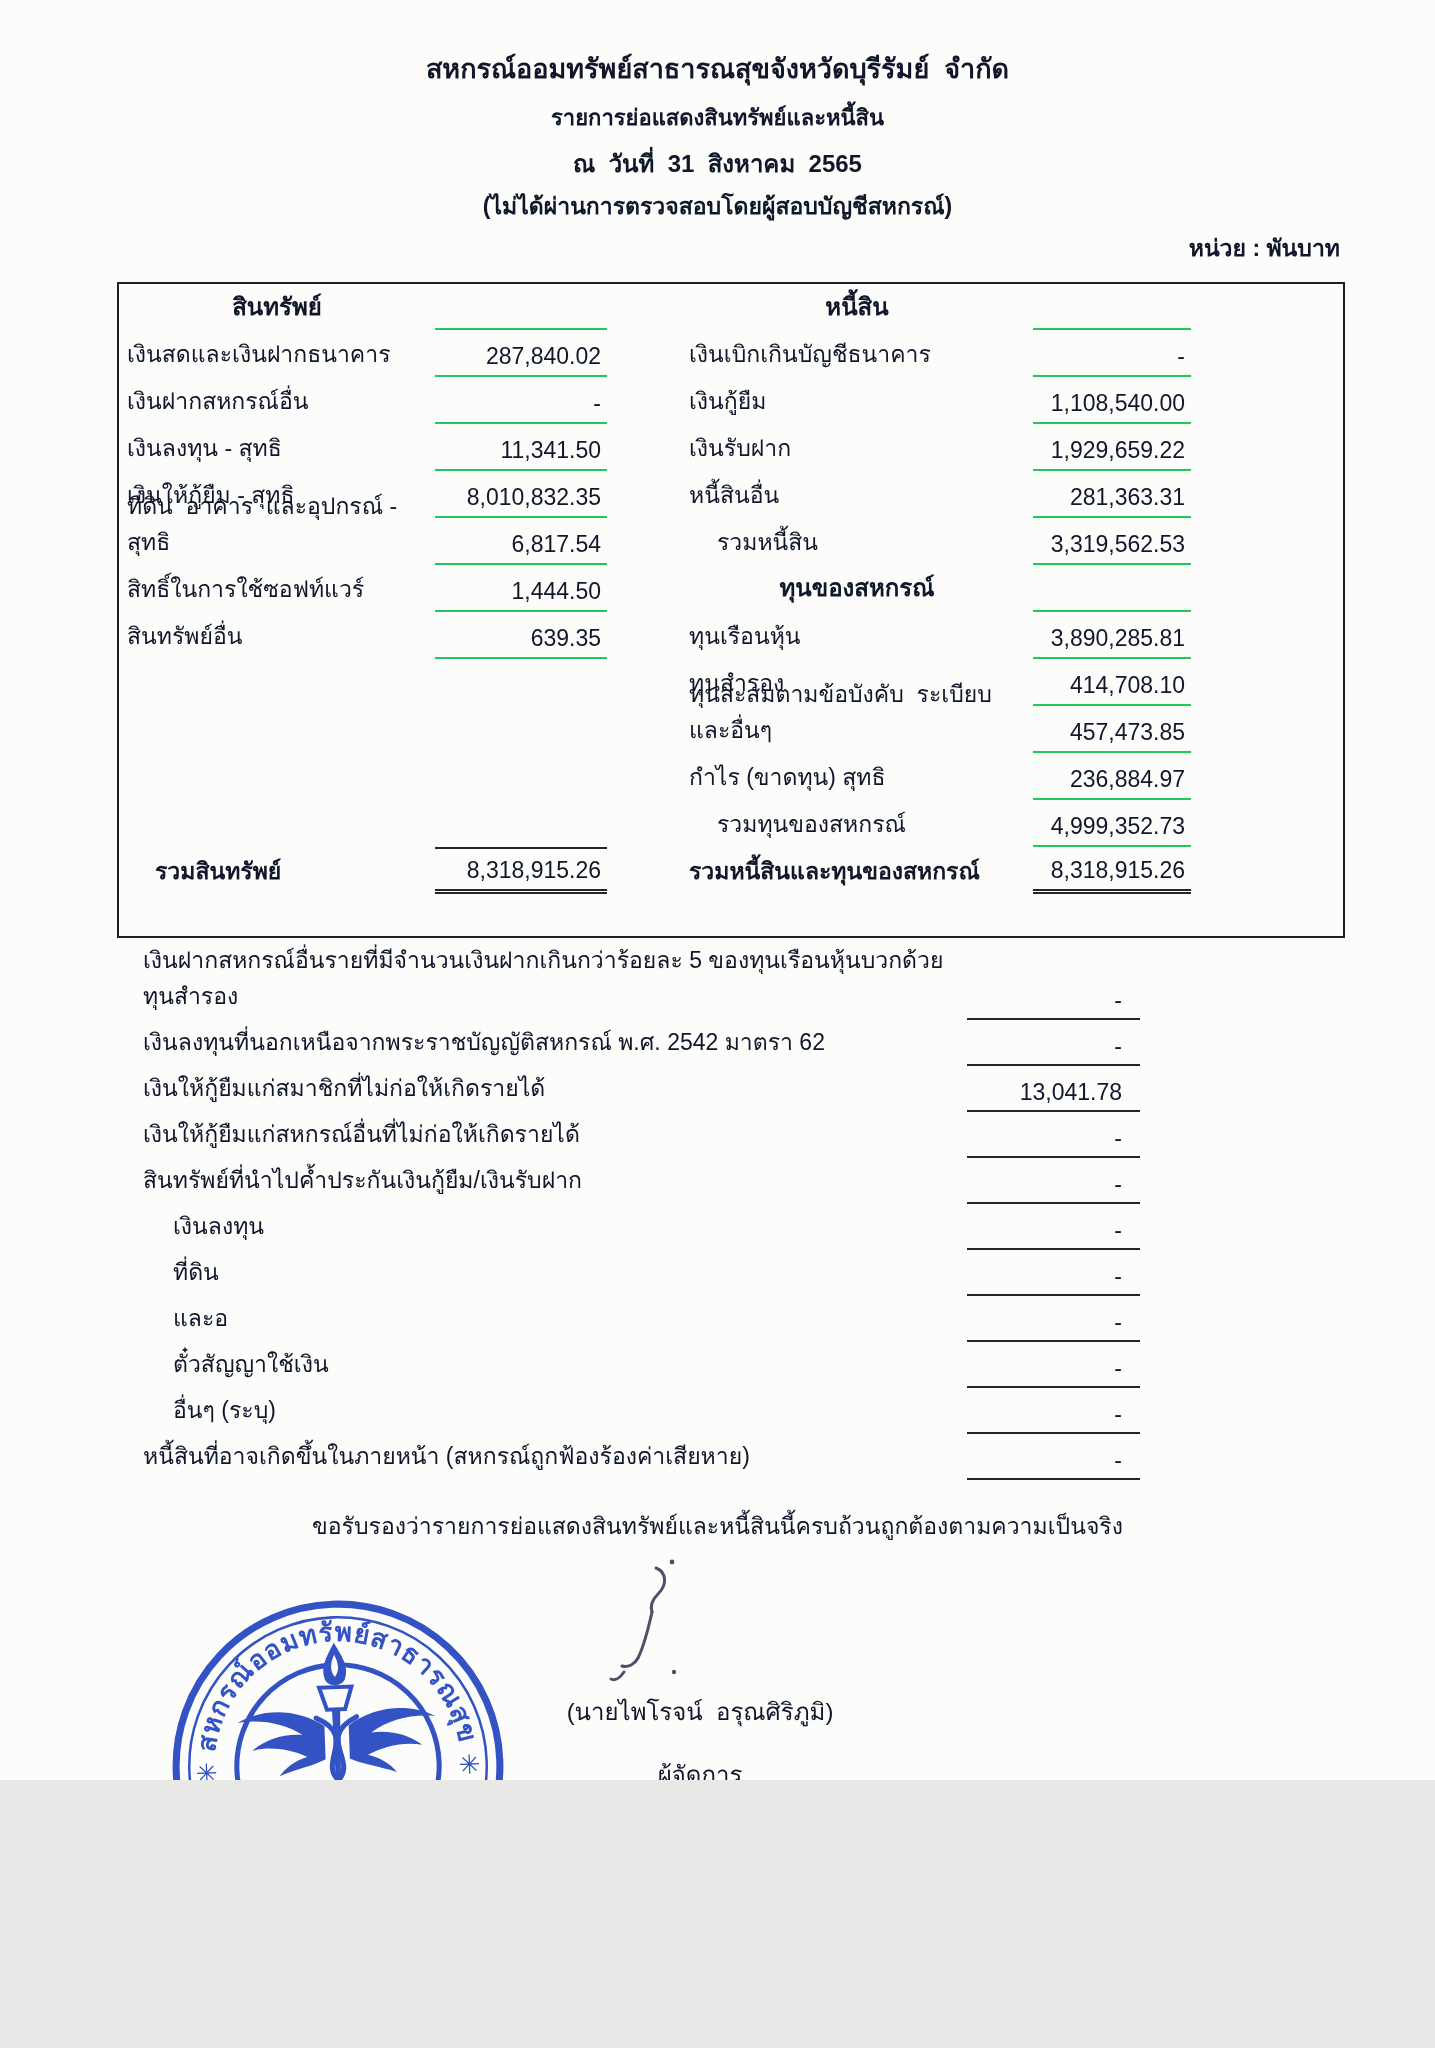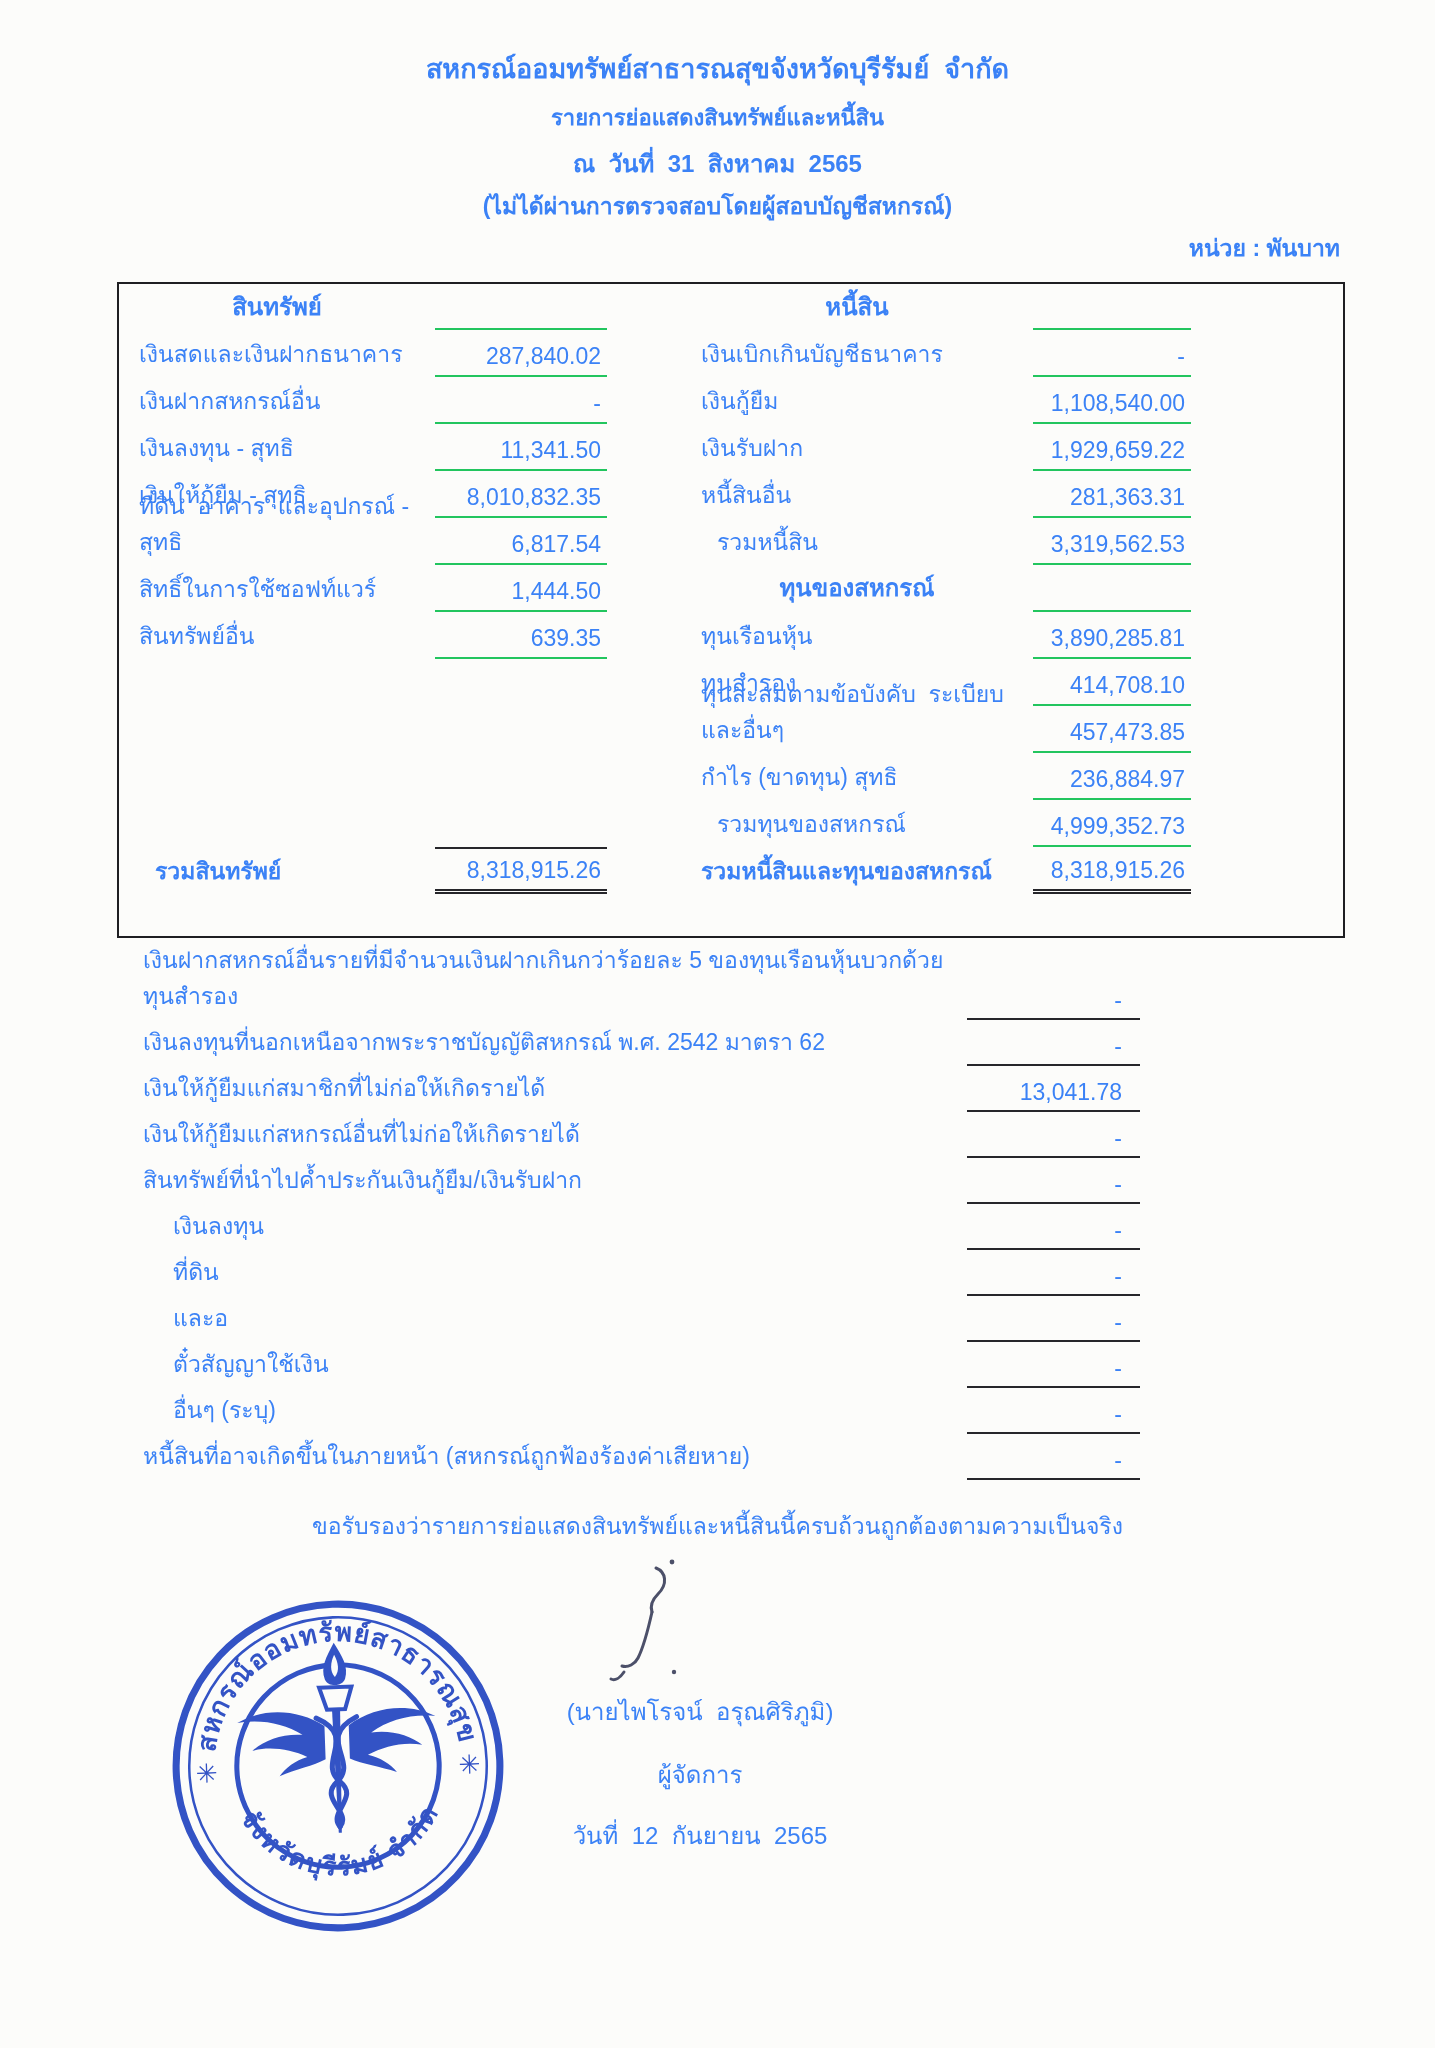--- a/index.html
+++ b/index.html
@@ -1,18 +1,18 @@
 <!DOCTYPE html>
 <html><head>
 <meta charset="utf-8">
 <style>
   html,body{margin:0;padding:0;background:#e8e8e6;}
   .page{
-    position:relative;width:1435px;height:2048px;margin:0 auto;
-    background:#fcfcfa;color:#3b82f6;overflow:hidden;
+    position:relative;width:1435px;height:1780px;margin:0 auto;
+    background:#fcfcfa;color:#0f172a;overflow:hidden;
     font-family:"Liberation Sans","DejaVu Sans",sans-serif;
   }
   .pre{white-space:pre-wrap;}
   
   .hdr{padding-top:44px;text-align:center;}
   .hdr .t1{font-size:27px;font-weight:bold;line-height:50px;}
   .hdr .t2{font-size:22px;font-weight:bold;line-height:48px;}
   .hdr .t3{font-size:24px;font-weight:bold;line-height:44px;}
   .hdr .t4{font-size:23px;font-weight:600;line-height:40px;}
   .unit-row{width:1340px;text-align:right;font-size:23px;font-weight:600;margin-top:4px;}
@@ -22,21 +22,21 @@
     padding-bottom:42px;
   }
   .bt-grid{
     display:grid;
     grid-template-columns:316px 172px 74px 352px 158px 1fr;
     grid-template-rows:46px repeat(12,47px);
     font-size:23px;
   }
   .c{display:flex;align-items:flex-end;padding-bottom:5px;white-space:pre-wrap;}
   .c.col-head{justify-content:center;font-weight:bold;font-size:24px;align-items:center;padding-bottom:2px;}
-  .c.lbl{padding-left:20px;}
+  .c.lbl{padding-left:8px;}
   .c.lbl.indent{padding-left:36px;}
   .c.bold{font-weight:bold;}
   .c.amt{justify-content:flex-end;padding-right:6px;}
   .c.amt.line{border-bottom:2px solid #22c55e;}
   .c.amt.dbl{border-bottom:5px double #26262a;}
   .c.amt.total-top{border-top:2px solid #26262a;}
   
   .disc{margin:36px 0 0 143px;width:997px;font-size:23px;}
   .d-row{display:flex;height:46px;}
   .d-label{flex:1 1 auto;display:flex;align-items:flex-end;padding-bottom:6px;white-space:pre-wrap;}

